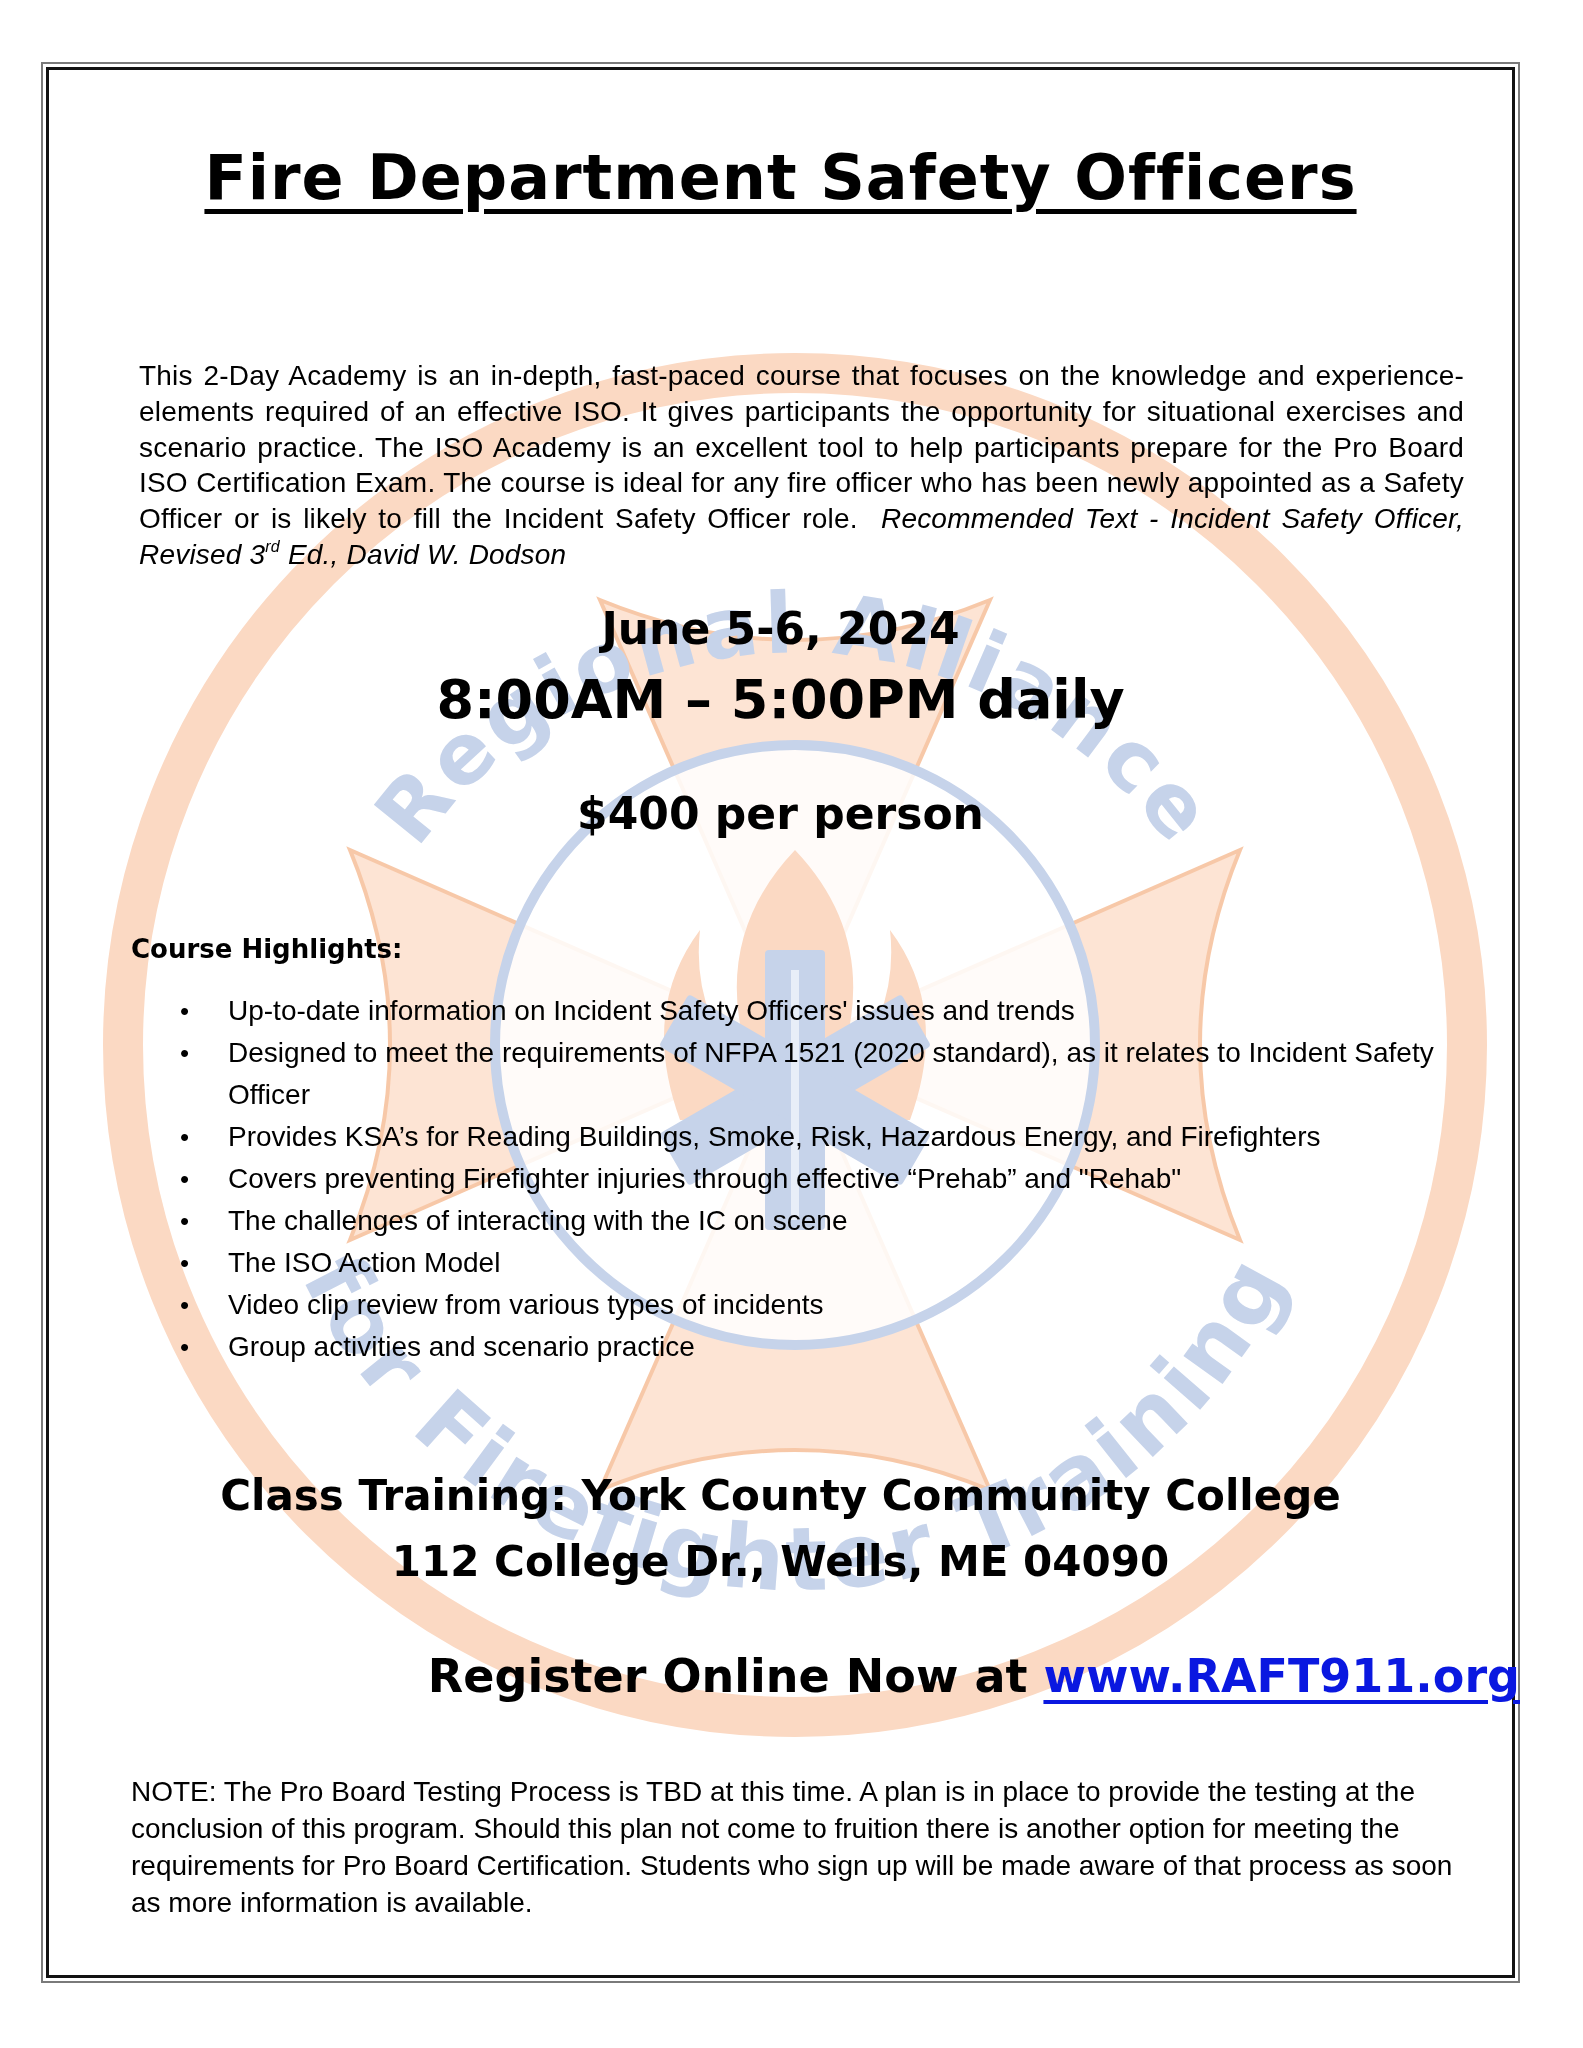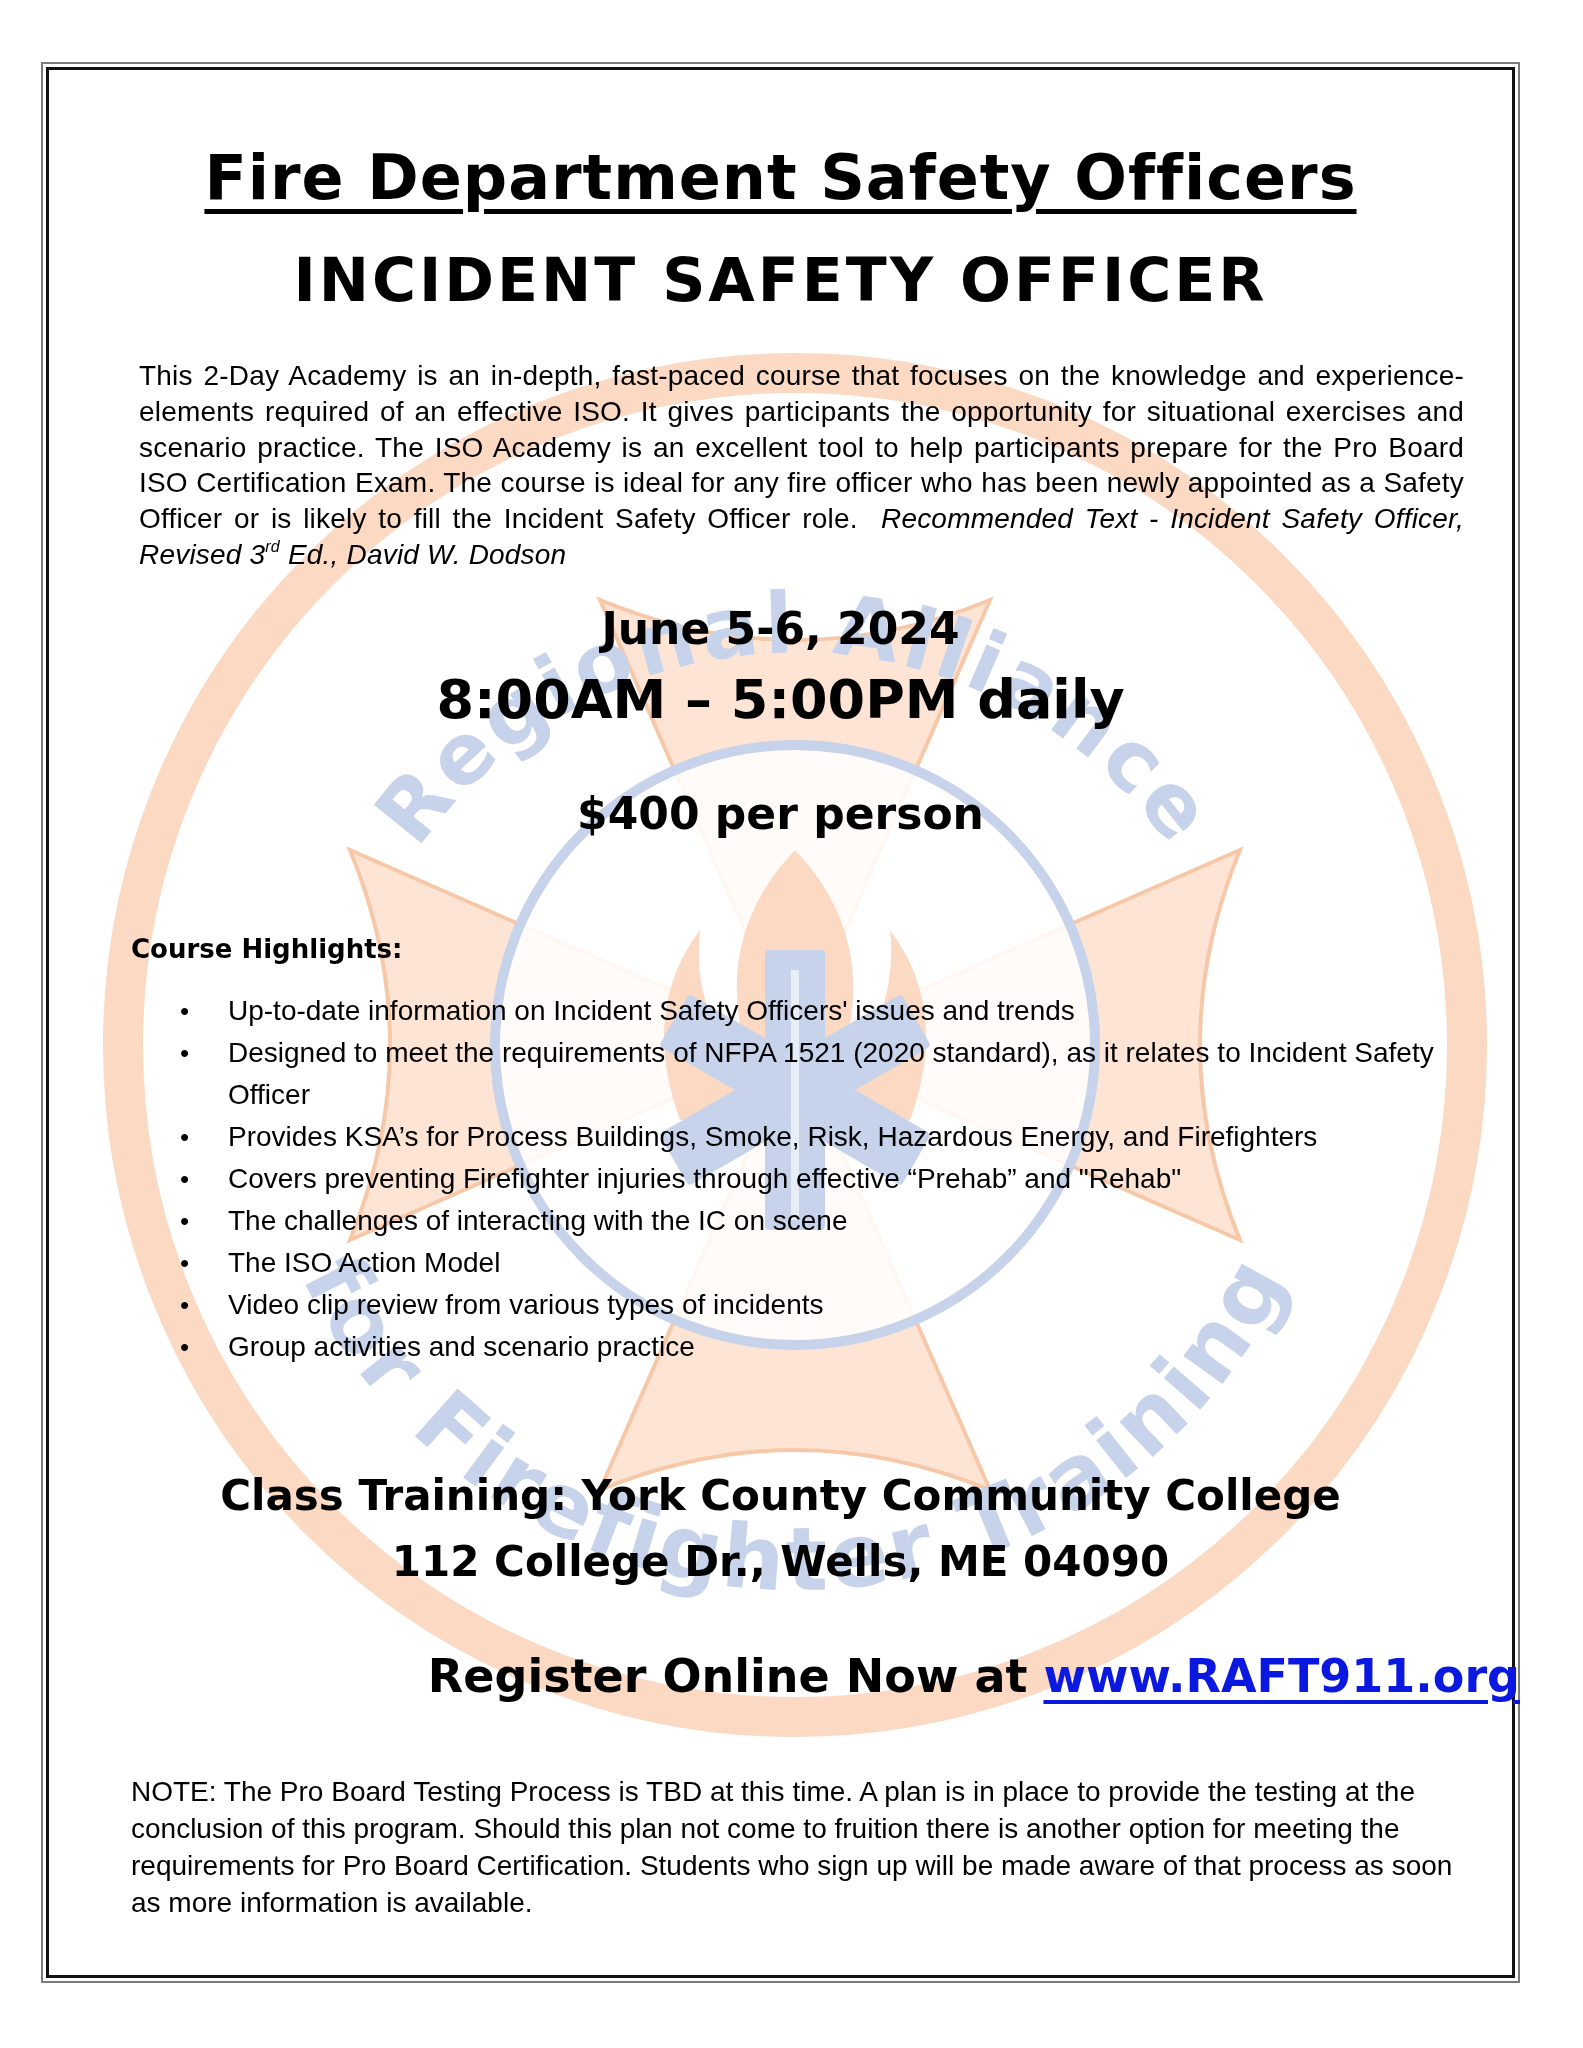--- a/index.html
+++ b/index.html
@@ -114,37 +114,36 @@
     <textPath href="#topArc" startOffset="50%" text-anchor="middle">Regional Alliance</textPath>
   </text>
   <text font-family="DejaVu Sans, sans-serif" font-weight="900" font-size="88" fill="#c6d3ea" letter-spacing="4">
     <textPath href="#botArc" startOffset="50%" text-anchor="middle">for Firefighter Training</textPath>
   </text>
 </svg>
 
 <div class="content">
 
   <div class="title"><span>Fire Department Safety Officers</span></div>
-  <div class="subtitle">INCIDENT SAFETY OFFICER</div>
 
   <p class="intro" style="margin:8px;">
     <span>This 2-Day Academy is an in-depth, fast-paced course that focuses on the knowledge and experience-elements required of an effective ISO. It gives participants the opportunity for situational exercises and scenario practice. The ISO Academy is an excellent tool to help participants prepare for the Pro Board ISO Certification Exam. The course is ideal for any fire officer who has been newly appointed as a Safety Officer or is likely to fill the Incident Safety Officer role.</span>&nbsp;
     <span class="rec"><span>Recommended Text - Incident Safety Officer, Revised 3</span><sup>rd</sup><span> Ed., David W. Dodson</span></span>
   </p>
 
   <div class="center-bold date">June 5-6, 2024</div>
   <div class="center-bold time">8:00AM – 5:00PM daily</div>
   <div class="center-bold price">$400 per person</div>
 
   <div class="hl-title">Course Highlights:</div>
 
   <ul class="hl-list">
     <li class="hl-item"><span class="hl-bullet">•</span><span>Up-to-date information on Incident Safety Officers' issues and trends</span></li>
     <li class="hl-item"><span class="hl-bullet">•</span><span>Designed to meet the requirements of NFPA 1521 (2020 standard), as it relates to Incident Safety Officer</span></li>
-    <li class="hl-item"><span class="hl-bullet">•</span><span>Provides KSA’s for Process Buildings, Smoke, Risk, Hazardous Energy, and Firefighters</span></li>
+    <li class="hl-item"><span class="hl-bullet">•</span><span>Provides KSA’s for Reading Buildings, Smoke, Risk, Hazardous Energy, and Firefighters</span></li>
     <li class="hl-item"><span class="hl-bullet">•</span><span>Covers preventing Firefighter injuries through effective “Prehab” and "Rehab"</span></li>
     <li class="hl-item"><span class="hl-bullet">•</span><span>The challenges of interacting with the IC on scene</span></li>
     <li class="hl-item"><span class="hl-bullet">•</span><span>The ISO Action Model</span></li>
     <li class="hl-item"><span class="hl-bullet">•</span><span>Video clip review from various types of incidents</span></li>
     <li class="hl-item"><span class="hl-bullet">•</span><span>Group activities and scenario practice</span></li>
   </ul>
 
   <div class="loc loc1">Class Training: York County Community College</div>
   <div class="loc loc2">112 College Dr.,  Wells, ME  04090</div>
 

